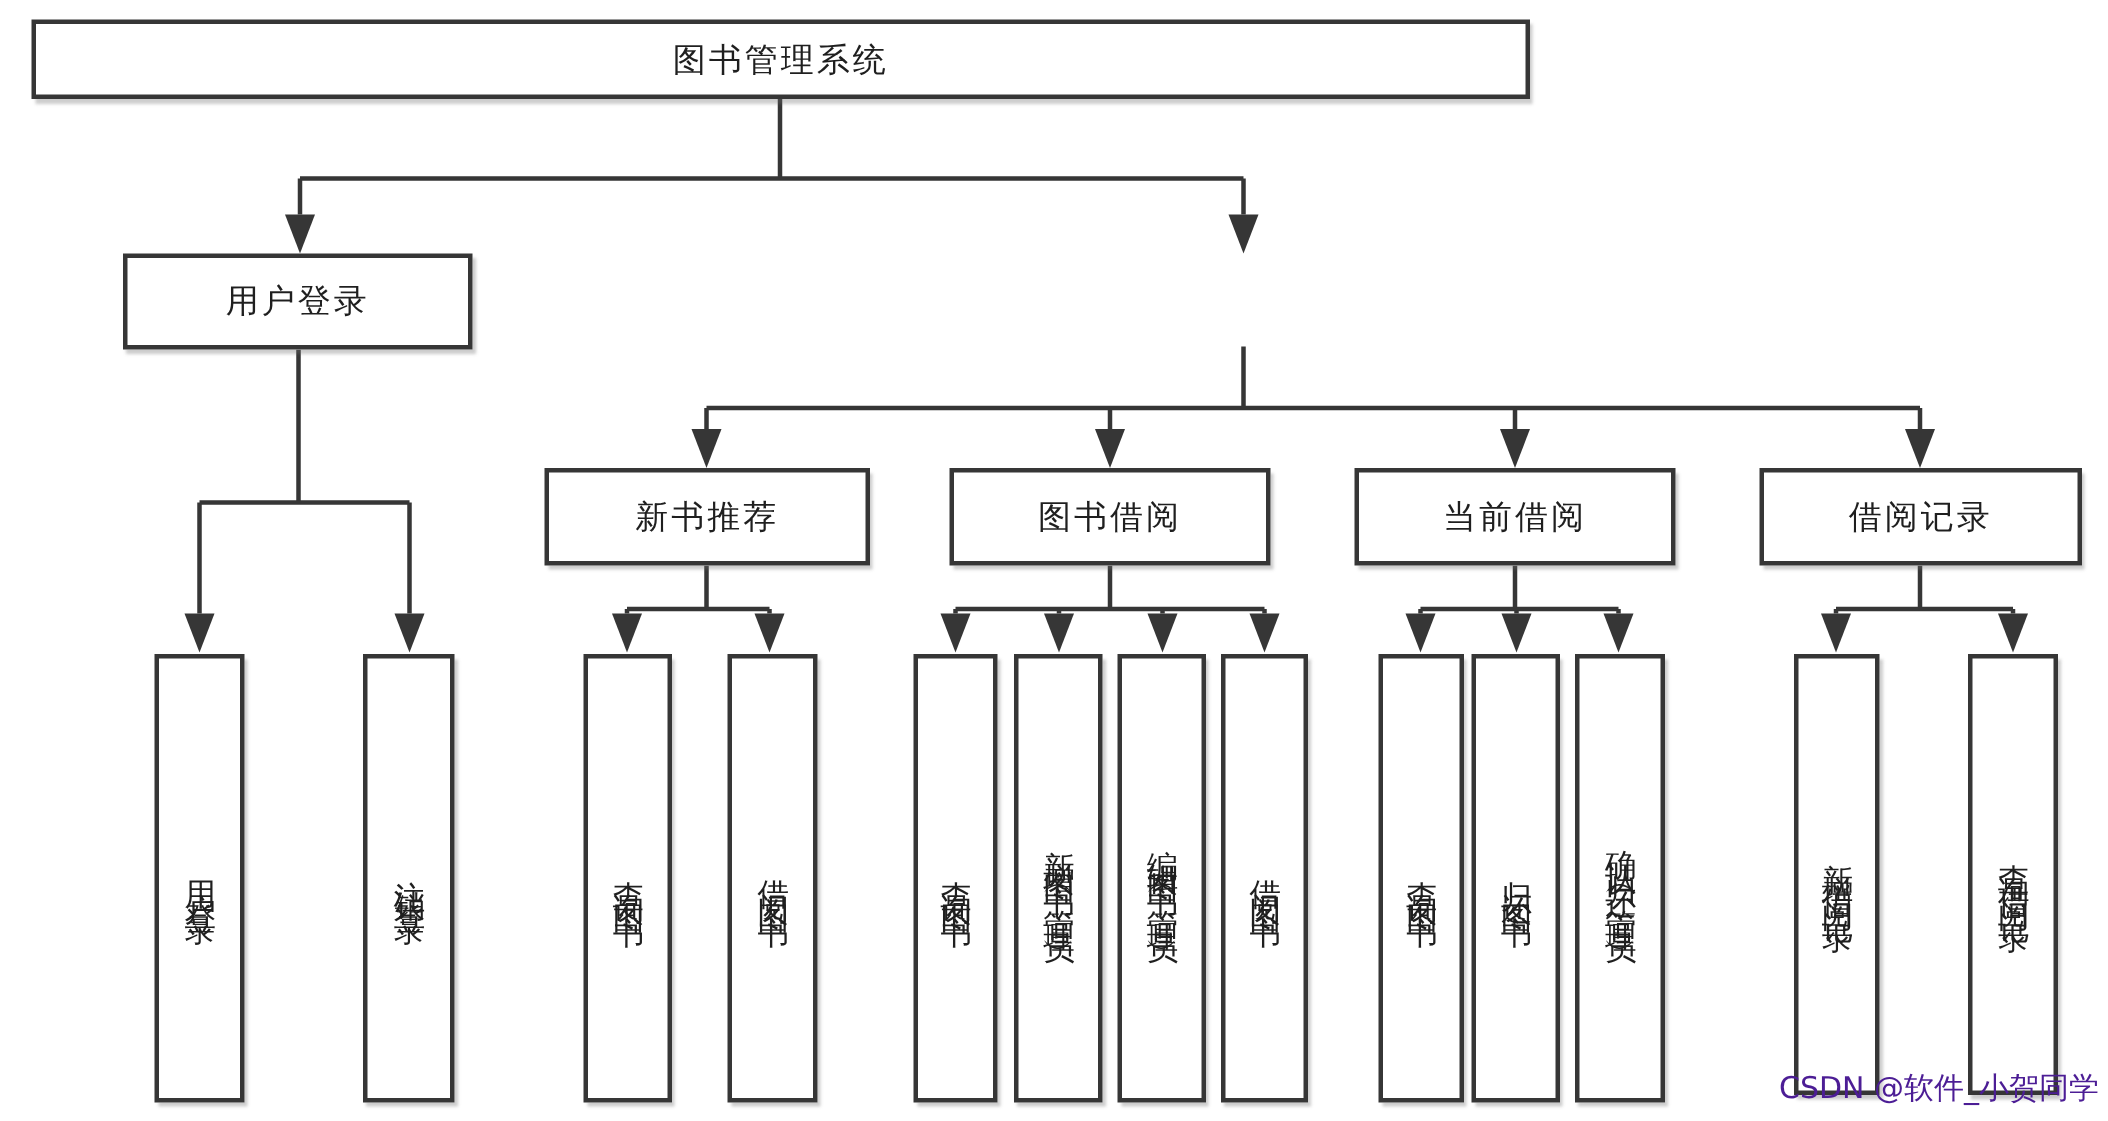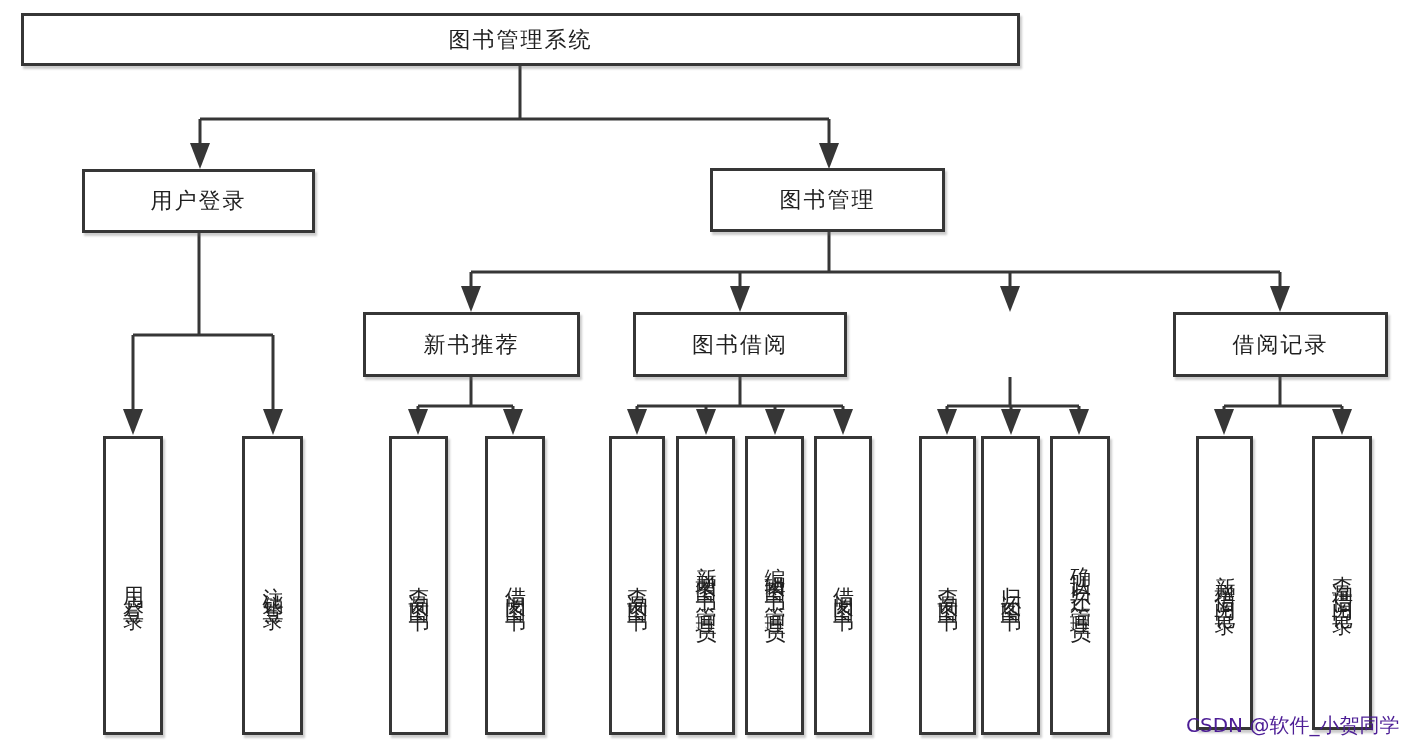--- a/index.html
+++ b/index.html
@@ -93,29 +93,29 @@
     </g>
   </svg>
 
   <div class="node h" style="left:21px; top:13px; width:999px; height:53px;">
     <span>图书管理系统</span>
   </div>
 
   <div class="node h" style="left:82px; top:169px; width:233px; height:64px;">
     <span>用户登录</span>
   </div>
-  <div class="node h" style="left:710px; top:168px; width:235px; height:64px;">
-    <span>图书管理</span>
-  </div>
 
   <div class="node h" style="left:363px; top:312px; width:217px; height:65px;">
     <span>新书推荐</span>
   </div>
   <div class="node h" style="left:633px; top:312px; width:214px; height:65px;">
     <span>图书借阅</span>
+  </div>
+  <div class="node h" style="left:903px; top:312px; width:214px; height:65px;">
+    <span>当前借阅</span>
   </div>
   <div class="node h" style="left:1173px; top:312px; width:215px; height:65px;">
     <span>借阅记录</span>
   </div>
 
   <div class="node v" style="left:103px; top:436px; width:60px; height:299px;">
     <span>用户登录</span>
   </div>
   <div class="node v" style="left:242px; top:436px; width:61px; height:299px;">
     <span>注销登录</span>

